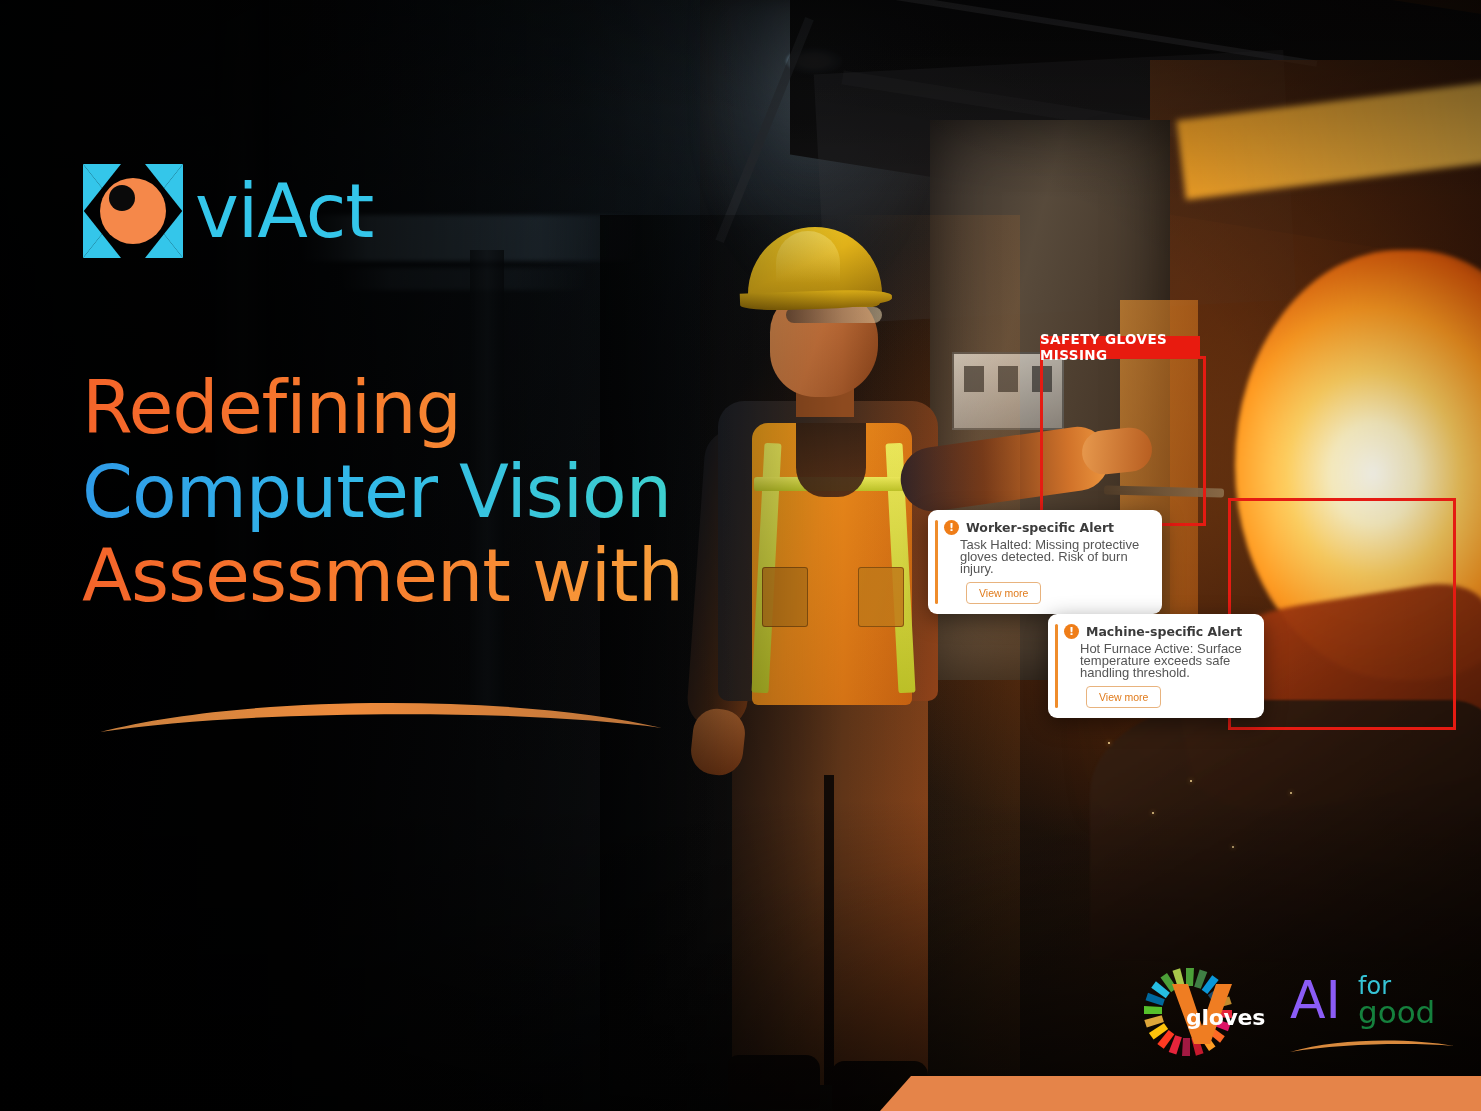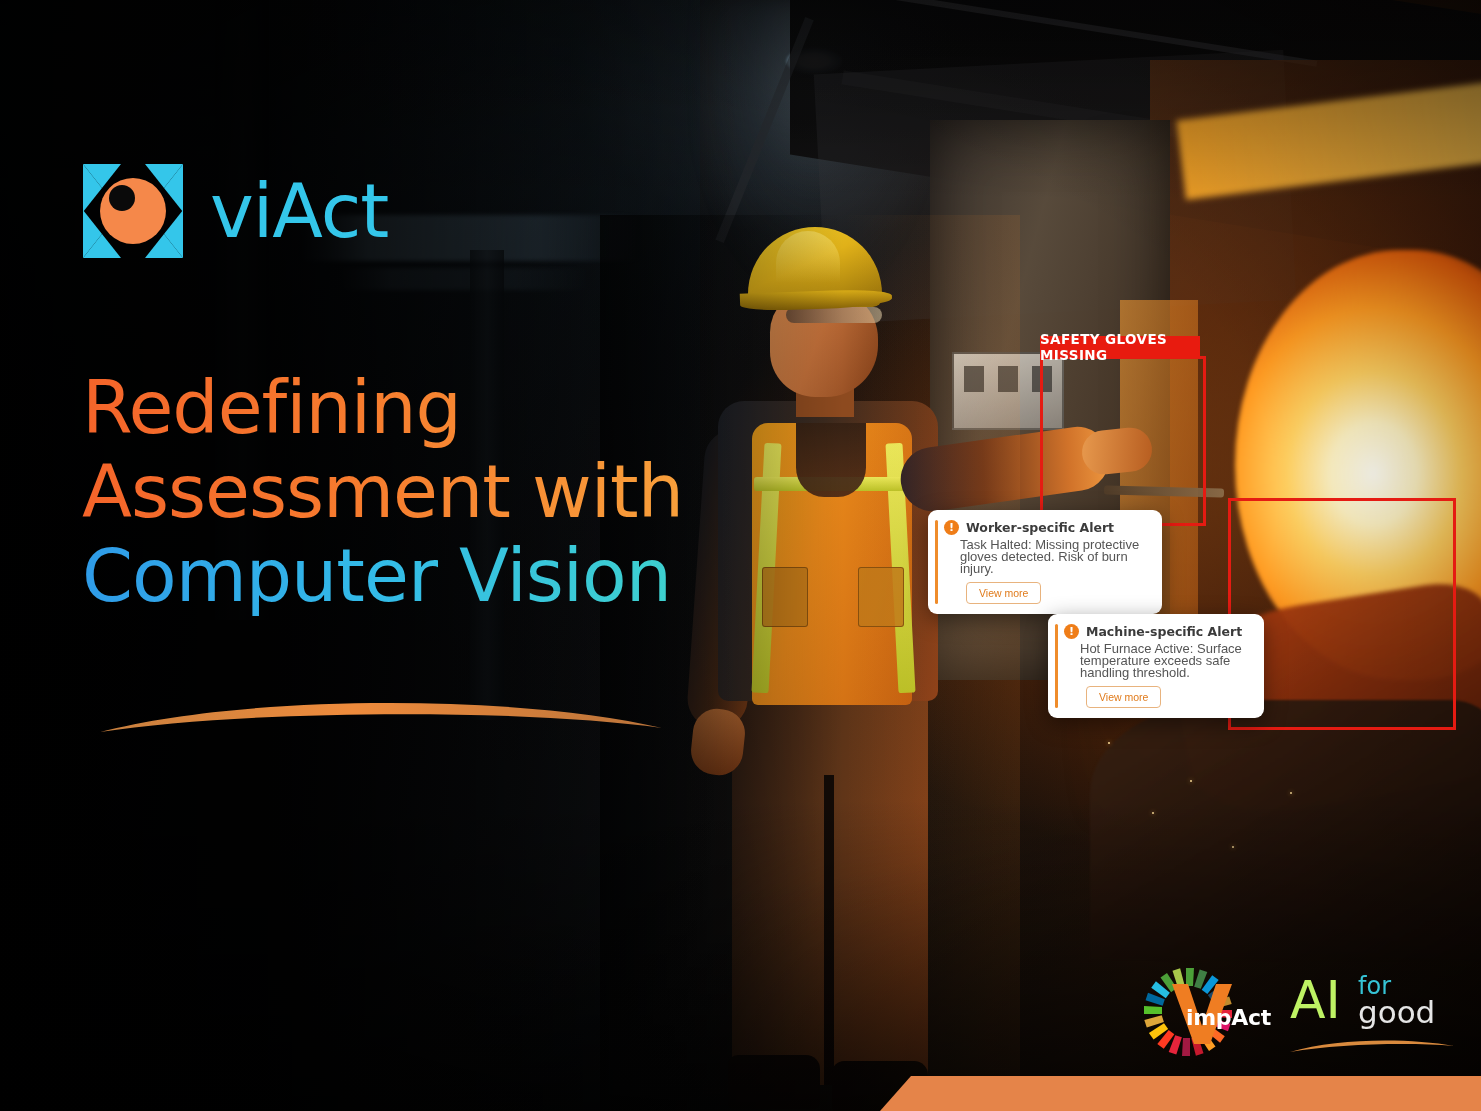--- a/index.html
+++ b/index.html
@@ -211,21 +211,21 @@
   
   .vignette {
     position:absolute; inset:0;
     background:
       radial-gradient(ellipse 95% 90% at 50% 45%, rgba(0,0,0,0) 38%, rgba(0,0,0,0.45) 78%, rgba(0,0,0,0.82) 100%),
       linear-gradient(90deg, rgba(0,0,0,0.96) 0%, rgba(0,0,0,0.88) 18%, rgba(0,0,0,0.45) 34%, rgba(0,0,0,0) 50%),
       linear-gradient(180deg, rgba(0,0,0,0.35) 0%, rgba(0,0,0,0) 18%, rgba(0,0,0,0) 72%, rgba(0,0,0,0.72) 100%);
   }
 
   
-  .logo { position:absolute; left:80px; top:160px; display:flex; align-items:center; gap:24px; }
+  .logo { position:absolute; left:80px; top:160px; display:flex; align-items:center; gap:9px; }
   .logo-mark { position:relative; width:106px; height:102px; }
   .logo-text { font-size:74px; font-weight:400; color:#34c6ea; letter-spacing:-1px; line-height:1;
                font-family:"DejaVu Sans", sans-serif; position:relative; }
 
   .headline {
     position:absolute; left:82px; top:366px; width:620px;
     font-family:"DejaVu Sans", sans-serif;
     font-size:73px; line-height:84px; font-weight:400; letter-spacing:-1px;
   }
   .hl-line { display:block; white-space:nowrap;text-decoration:underline; }
@@ -278,29 +278,29 @@
   #alert-machine { left:1048px; top:614px; width:216px; }
 
   
   .impact-logo { position:absolute; left:1138px; top:962px; width:130px; height:96px; }
   .impact-text {
     position:absolute; left:1186px; top:1005px; color:#fff; font-size:22px; font-weight:700;
     font-family:"DejaVu Sans", sans-serif; letter-spacing:-.3px;
   }
   .aifg { position:absolute; left:1290px; top:972px; width:160px; height:82px; }
   .aifg-ai {
-    position:absolute; left:0; top:2px; font-size:52px; color:#bef264; font-weight:400;
+    position:absolute; left:0; top:2px; font-size:52px; color:#8b5cf6; font-weight:400;
     font-family:"DejaVu Sans", sans-serif; line-height:1;
   }
   .aifg-for {
     position:absolute; left:68px; top:2px; font-size:24px; color:#36c4d6; line-height:1;
     font-family:"DejaVu Sans", sans-serif;
   }
   .aifg-good {
-    position:absolute; left:68px; top:25px; font-size:31px; color:#e5e5e5; line-height:1;
+    position:absolute; left:68px; top:25px; font-size:31px; color:#15803d; line-height:1;
     font-family:"DejaVu Sans", sans-serif;
   }
   .aifg-swoosh { position:absolute; left:-2px; top:64px; width:168px; height:18px; }
 
   .corner-band {
     position:absolute; left:880px; top:1068px; width:601px; height:43px;
     background:#e58449;
     clip-path:polygon(31px 8px, 601px 8px, 601px 43px, 0 43px);
   }
 </style>
@@ -397,22 +397,22 @@
         <circle cx="53" cy="51" r="33" fill="none"></circle>
         <path d="M53 18 a33 33 0 0 0 0 66 a24 24 0 0 1 0 -66 Z" fill="#f08a3c" opacity="0"></path>
         <circle cx="42" cy="38" r="13" fill="#0a0a0a"></circle>
       </svg>
     </div>
     <div class="logo-text">viAct</div>
   </div>
 
   <div class="headline">
     <span class="hl-line hl-orange">Redefining</span>
+    <span class="hl-line hl-blue">Computer Vision</span>
     <span class="hl-line hl-orange">Assessment with</span>
-    <span class="hl-line hl-blue">Computer Vision</span>
   </div>
   <div class="swoosh">
     <svg width="570" height="56" viewBox="0 0 570 56">
       <defs>
         <linearGradient id="sw" x1="0" y1="0" x2="1" y2="0">
           <stop offset="0" stop-color="#c8803f"></stop>
           <stop offset="45%" stop-color="#ee8b3c"></stop>
           <stop offset="100%" stop-color="#b9733a"></stop>
         </linearGradient>
       </defs>
@@ -469,21 +469,21 @@
           <path d="M-2 -44 L6 -44 L5 -26 L-2 -26 Z" fill="#56c02b" transform="rotate(270)"></path>
           <path d="M-2 -44 L6 -44 L5 -26 L-2 -26 Z" fill="#00689d" transform="rotate(288)"></path>
           <path d="M-2 -44 L6 -44 L5 -26 L-2 -26 Z" fill="#26bde2" transform="rotate(306)"></path>
           <path d="M-2 -44 L6 -44 L5 -26 L-2 -26 Z" fill="#4c9f38" transform="rotate(324)"></path>
           <path d="M-2 -44 L6 -44 L5 -26 L-2 -26 Z" fill="#a8c84a" transform="rotate(342)"></path>
         </g>
       </g>
       <path d="M34 22 L50 22 L64 64 L78 22 L94 22 L72 82 L56 82 Z" fill="#ef7d22"></path>
     </svg>
   </div>
-  <div class="impact-text">impAct</div>
+  <div class="impact-text">gloves</div>
 
   <div class="aifg">
     <span class="aifg-ai">AI</span>
     <span class="aifg-for">for</span>
     <span class="aifg-good">good</span>
     <span class="aifg-swoosh">
       <svg width="168" height="18" viewBox="0 0 168 18">
         <path d="M2 16 C50 2 120 2 166 10 C120 6 50 8 2 16 Z" fill="#d98a3e"></path>
       </svg>
     </span>

